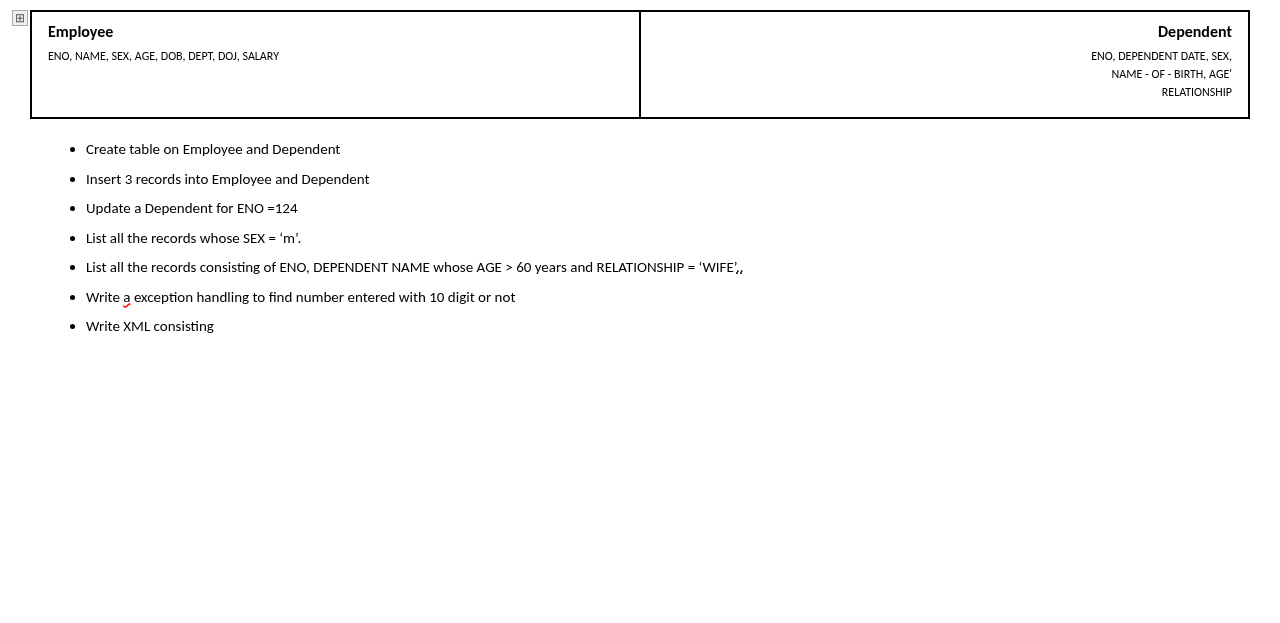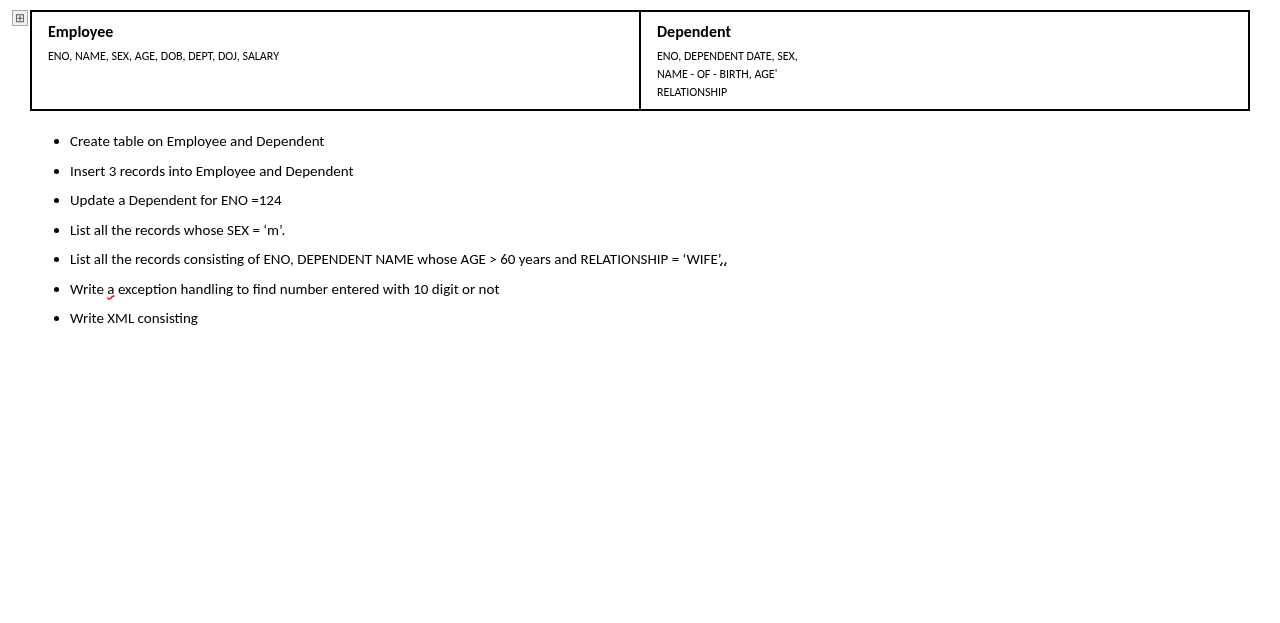--- a/index.html
+++ b/index.html
@@ -43,21 +43,21 @@
 
     .schema-table {
       width: 100%;
       border-collapse: collapse;
       border: 2px solid #000;
       margin-bottom: 18px;
     }
 
     .schema-table td {
       border: 2px solid #000;
-      padding: 10px 16px 8px 16px;
+      padding: 10px 16px 16px 16px;
       vertical-align: top;
       width: 50%;
     }
 
     .schema-table .entity-name {
       font-weight: bold;
       font-size: 16px;
       margin-bottom: 6px;
     }
 
@@ -77,20 +77,21 @@
     }
 
     .bullet-list {
       margin-left: 40px;
       line-height: 1.7;
     }
 
     .bullet-list li {
       margin-bottom: 4px;
       font-size: 15px;
+      margin-left: 16px;
     }
 
     .underline-dotted {
       text-decoration: underline;
       text-decoration-style: dotted;
     }
 
     .underline-wavy {
       text-decoration: underline wavy red;
     }
@@ -106,21 +107,21 @@
 
   <table class="schema-table">
     <tbody>
         <tr>
 
       <td>
         <div class="entity-name">Employee</div>
         <div class="entity-fields">ENO, NAME, SEX, AGE, DOB, DEPT, DOJ, SALARY</div>
       </td>
 
-      <td style="text-align:left;">
+      <td style="text-align:right;">
         <div class="entity-name">Dependent</div>
         <div class="entity-fields">
           <span>ENO, DEPENDENT DATE, SEX,</span><br>
           <span>NAME - OF - BIRTH, AGE'</span><br>
           <span>RELATIONSHIP</span>
         </div>
       </td>
     </tr>
   </tbody>
     </table>

